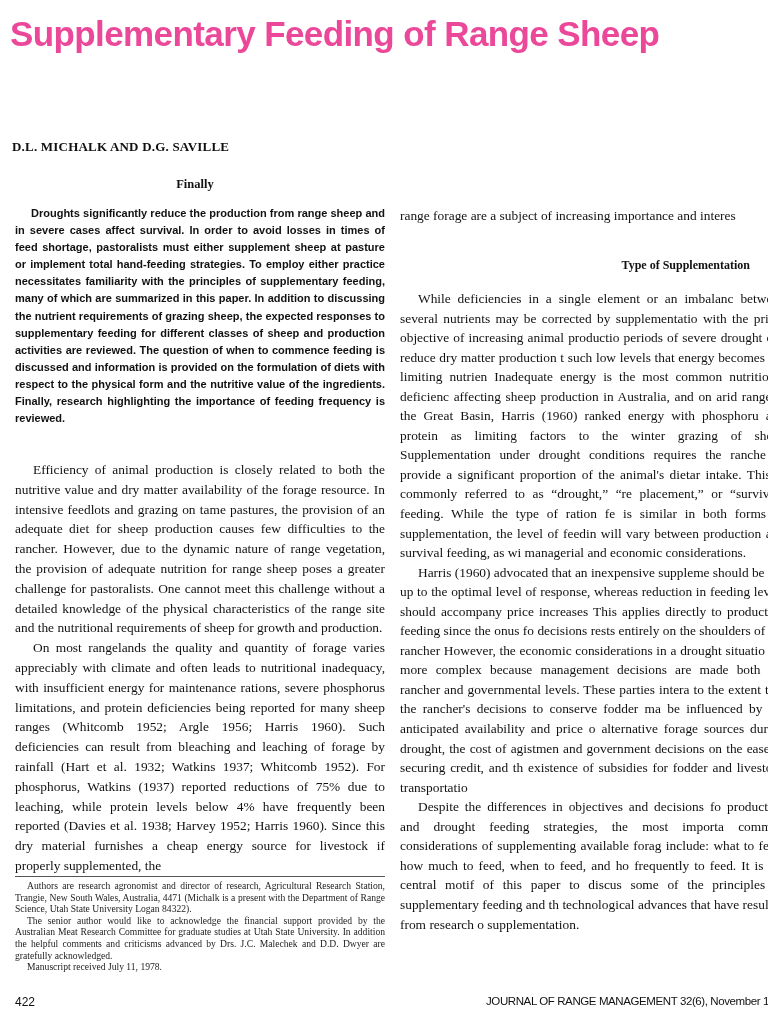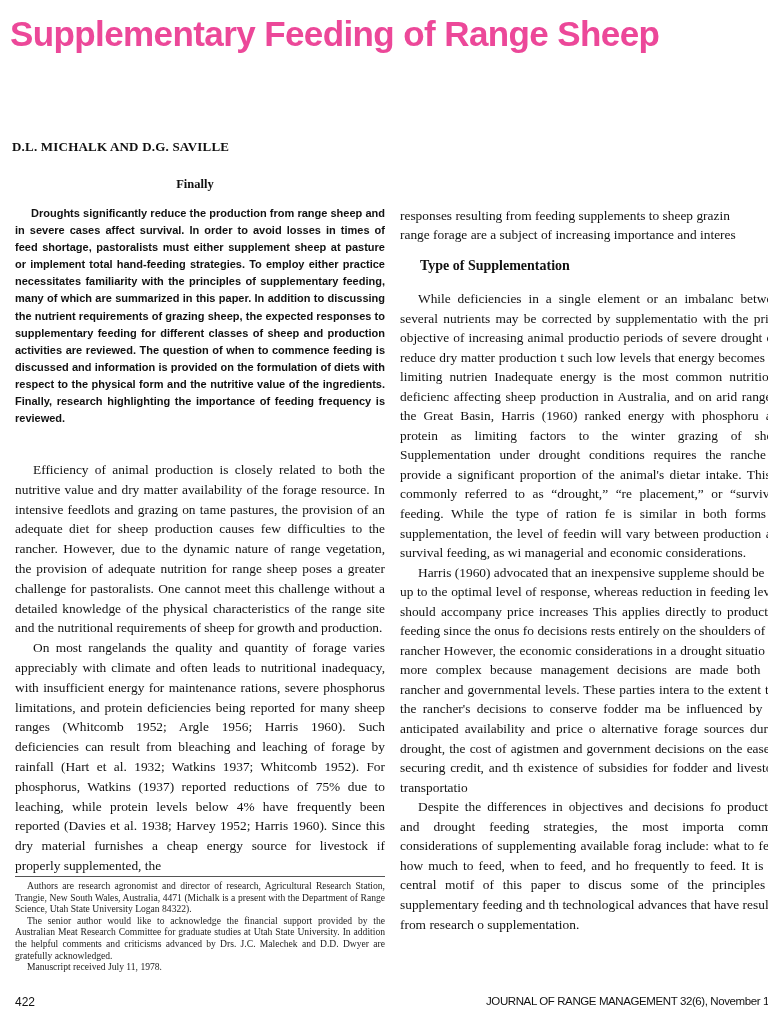--- a/index.html
+++ b/index.html
@@ -24,22 +24,22 @@
   .left-col { left:15px; width:370px; }
   .right-col { left:400px; width:380px; }
   p { margin:0; text-align:justify; text-indent:18px; }
   .abstract-text { position:absolute; left:15px; top:205px; width:370px;
     font-family:Liberation Sans, sans-serif; font-weight:bold; font-size:11px; line-height:17.1px; }
   .abstract-text p { text-indent:16px; }
   .body-left { top:460px; font-size:13.4px; line-height:19.8px; }
   .body-right-top { top:206px; font-size:13.4px; line-height:19.4px; }
   .body-right-top p { text-indent:0; white-space:nowrap; overflow:hidden; }
   .section-heading {
-    position:absolute; left:420px; top:258px; width:330px; text-align:left;
-    font-family:"Liberation Serif", serif; font-weight:bold; font-size:14px;
+    position:absolute; left:420px; top:258px; width:330px; text-align:right;
+    font-family:"Liberation Serif", serif; font-weight:bold; font-size:12px;
   }
   .body-right-all { position:absolute; left:400px; top:289px; width:368px; overflow:hidden;
     font-family:"Liberation Serif", serif; font-size:13.4px; line-height:19.55px; }
   .body-right-all .inner { width:385px; }
   .footnote-rule {
     position:absolute; left:15px; top:876px; width:370px; height:0;
     border-top:1px solid #555;
   }
   .footnotes {
     position:absolute; left:15px; top:880px; width:370px;
@@ -65,21 +65,20 @@
 <div class="abstract-text">
   <p>Droughts significantly reduce the production from range sheep and in severe cases affect survival. In order to avoid losses in times of feed shortage, pastoralists must either supplement sheep at pasture or implement total hand-feeding strategies. To employ either practice necessitates familiarity with the principles of supplementary feeding, many of which are summarized in this paper. In addition to discussing the nutrient requirements of grazing sheep, the expected responses to supplementary feeding for different classes of sheep and production activities are reviewed. The question of when to commence feeding is discussed and information is provided on the formulation of diets with respect to the physical form and the nutritive value of the ingredients. Finally, research highlighting the importance of feeding frequency is reviewed.</p>
 </div>
 
 <div class="col left-col body-left">
   <p>Efficiency of animal production is closely related to both the nutritive value and dry matter availability of the forage resource. In intensive feedlots and grazing on tame pastures, the provision of an adequate diet for sheep production causes few difficulties to the rancher. However, due to the dynamic nature of range vegetation, the provision of adequate nutrition for range sheep poses a greater challenge for pastoralists. One cannot meet this challenge without a detailed knowledge of the physical characteristics of the range site and the nutritional requirements of sheep for growth and production.</p>
   <p>On most rangelands the quality and quantity of forage varies appreciably with climate and often leads to nutritional inadequacy, with insufficient energy for maintenance rations, severe phosphorus limitations, and protein deficiencies being reported for many sheep ranges (Whitcomb 1952; Argle 1956; Harris 1960). Such deficiencies can result from bleaching and leaching of forage by rainfall (Hart et al. 1932; Watkins 1937; Whitcomb 1952). For phosphorus, Watkins (1937) reported reductions of 75% due to leaching, while protein levels below 4% have frequently been reported (Davies et al. 1938; Harvey 1952; Harris 1960). Since this dry material furnishes a cheap energy source for livestock if properly supplemented, the</p>
 </div>
 
 <div class="col right-col body-right-top" style="width:368px;">
-  <p>responses resulting from feeding supplements to sheep grazin</p>
   <p>range forage are a subject of increasing importance and interes</p>
 </div>
 
 <div class="section-heading">Type of Supplementation</div>
 
 <div class="body-right-all">
   <div class="inner">
     <p>While deficiencies in a single element or an imbalanc between several nutrients may be corrected by supplementatio with the prime objective of increasing animal productio periods of severe drought can reduce dry matter production t such low levels that energy becomes the limiting nutrien Inadequate energy is the most common nutritional deficienc affecting sheep production in Australia, and on arid ranges i the Great Basin, Harris (1960) ranked energy with phosphoru and protein as limiting factors to the winter grazing of sheep Supplementation under drought conditions requires the ranche to provide a significant proportion of the animal's dietar intake. This is commonly referred to as “drought,” “re placement,” or “survival” feeding. While the type of ration fe is similar in both forms of supplementation, the level of feedin will vary between production and survival feeding, as wi managerial and economic considerations.</p>
     <p>Harris (1960) advocated that an inexpensive suppleme should be fed up to the optimal level of response, whereas reduction in feeding levels should accompany price increases This applies directly to production feeding since the onus fo decisions rests entirely on the shoulders of the rancher However, the economic considerations in a drought situatio are more complex because management decisions are made both the rancher and governmental levels. These parties intera to the extent that the rancher's decisions to conserve fodder ma be influenced by the anticipated availability and price o alternative forage sources during drought, the cost of agistmen and government decisions on the ease of securing credit, and th existence of subsidies for fodder and livestock transportatio</p>
     <p>Despite the differences in objectives and decisions fo production and drought feeding strategies, the most importa common considerations of supplementing available forag include: what to feed, how much to feed, when to feed, and ho frequently to feed. It is the central motif of this paper to discus some of the principles of supplementary feeding and th technological advances that have resulted from research o supplementation.</p>

